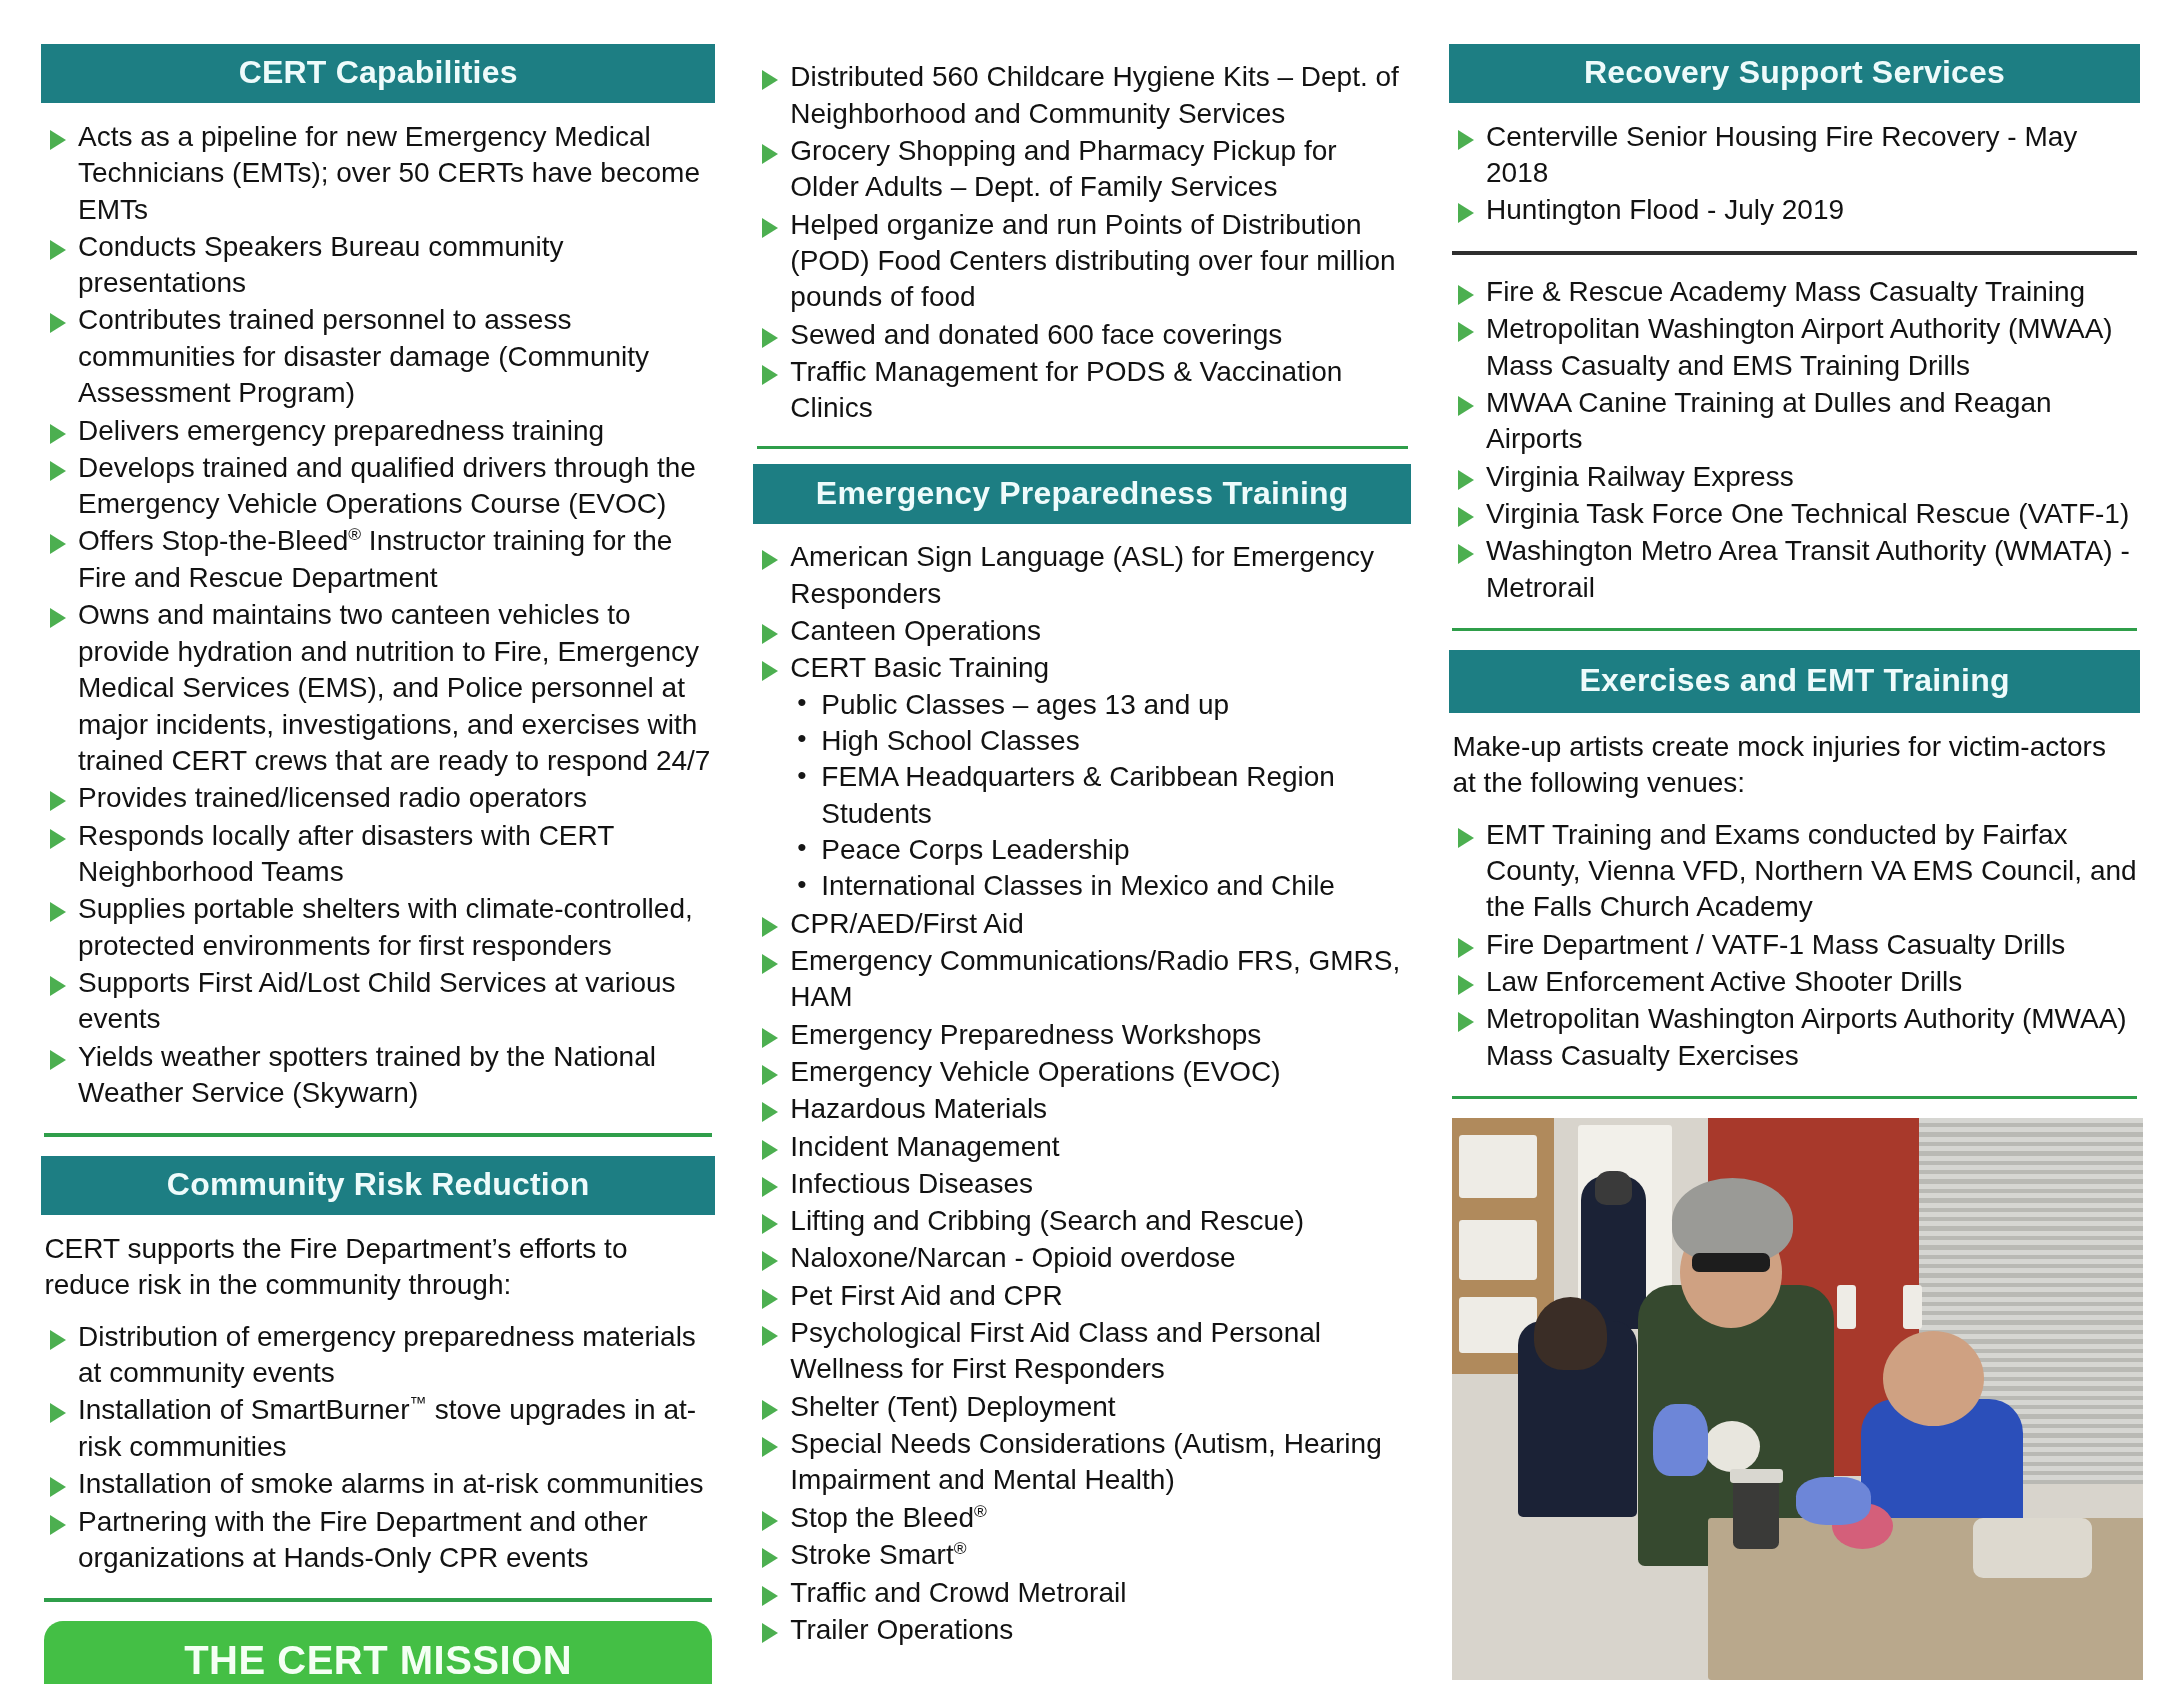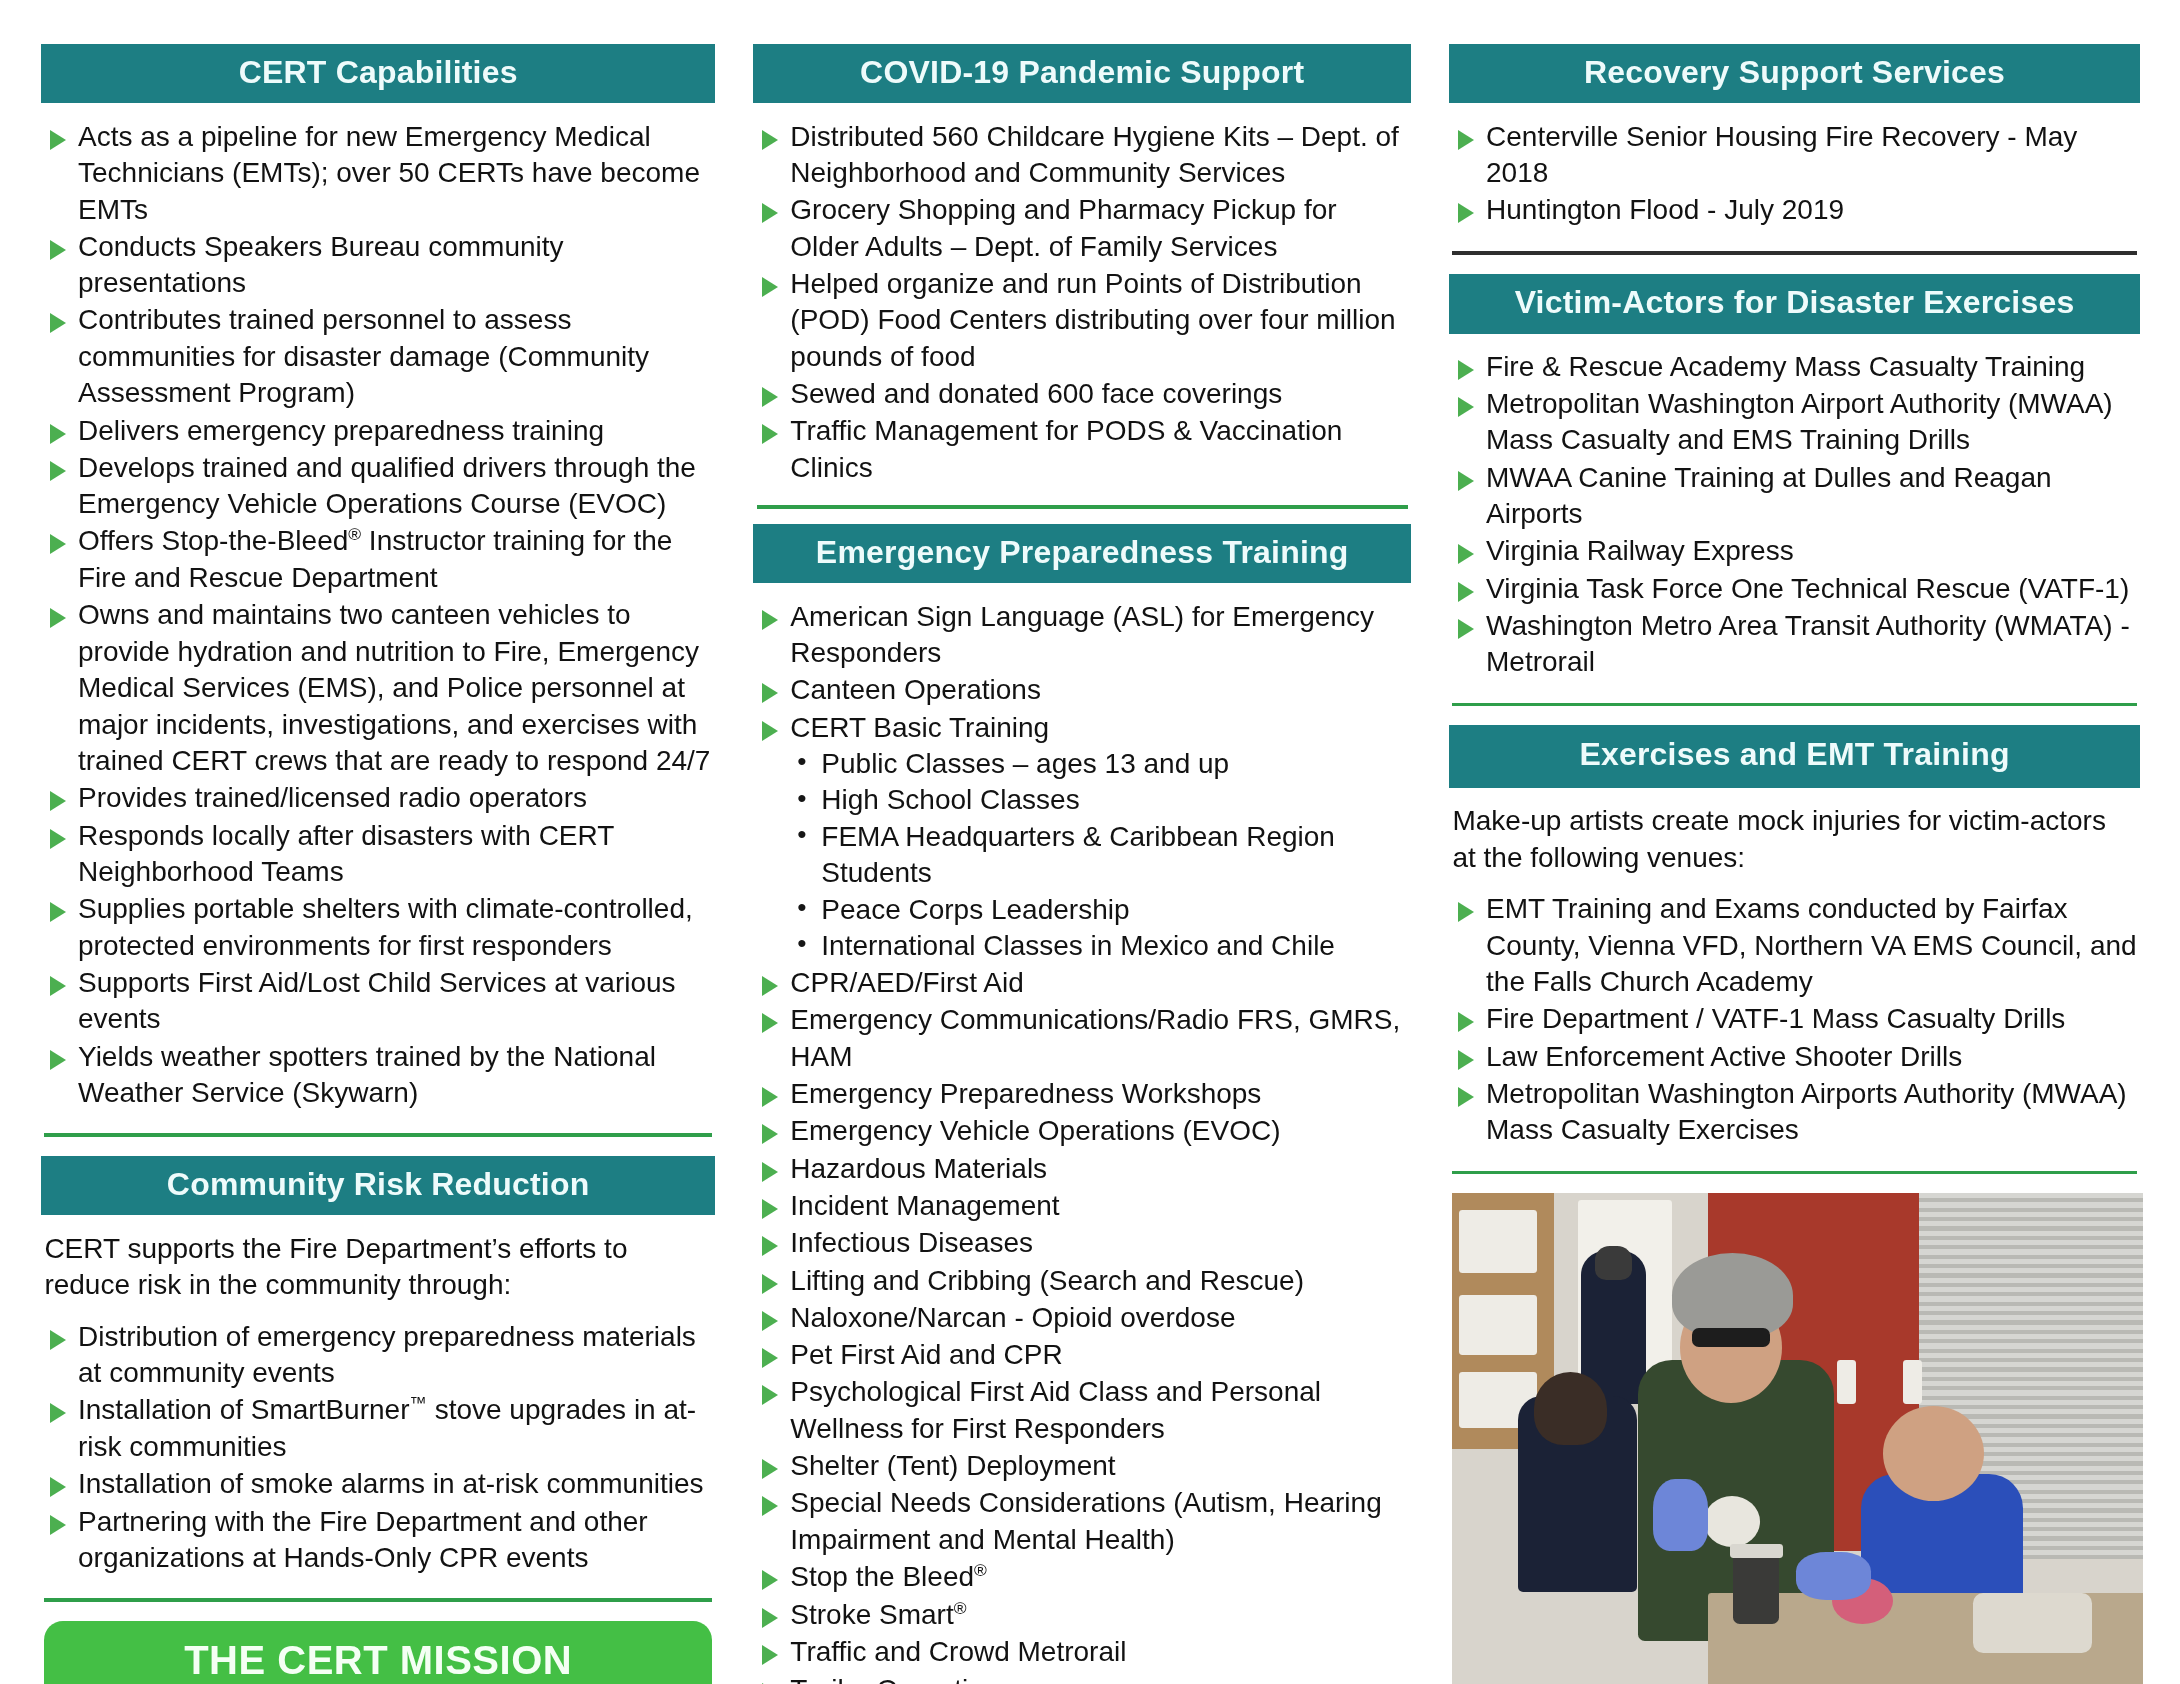--- a/index.html
+++ b/index.html
@@ -164,21 +164,20 @@
     <div class="rule"></div>
 
     <div class="mission">
       <h2>THE CERT MISSION</h2>
 
     </div>
   </div>
 
   <div class="col col-mid">
 
-    <div class="bar">COVID-19 Pandemic Support</div>
 
     <ul class="blist">
       <li>Distributed 560 Childcare Hygiene Kits  – Dept. of Neighborhood and Community Services</li>
       <li>Grocery Shopping and Pharmacy Pickup for Older Adults – Dept. of Family Services</li>
       <li>Helped organize and run Points of Distribution (POD) Food Centers distributing over four million pounds of food</li>
       <li>Sewed and donated 600 face coverings</li>
       <li>Traffic Management for PODS &amp; Vaccination Clinics</li>
     </ul>
 
     <div class="rule tight"></div>
@@ -223,21 +222,20 @@
 
     <div class="bar">Recovery Support Services</div>
 
     <ul class="blist">
       <li>Centerville Senior Housing Fire Recovery - May 2018</li>
       <li>Huntington Flood - July 2019</li>
     </ul>
 
     <div class="rule dark"></div>
 
-    <div class="bar">Victim-Actors for Disaster Exercises</div>
 
     <ul class="blist">
       <li>Fire &amp; Rescue Academy Mass Casualty Training</li>
       <li>Metropolitan Washington Airport Authority (MWAA) Mass Casualty and EMS Training Drills</li>
       <li>MWAA Canine Training at Dulles and Reagan Airports</li>
       <li>Virginia Railway Express</li>
       <li>Virginia Task Force One Technical Rescue (VATF-1)</li>
       <li>Washington Metro Area Transit Authority (WMATA) - Metrorail</li>
     </ul>
 

